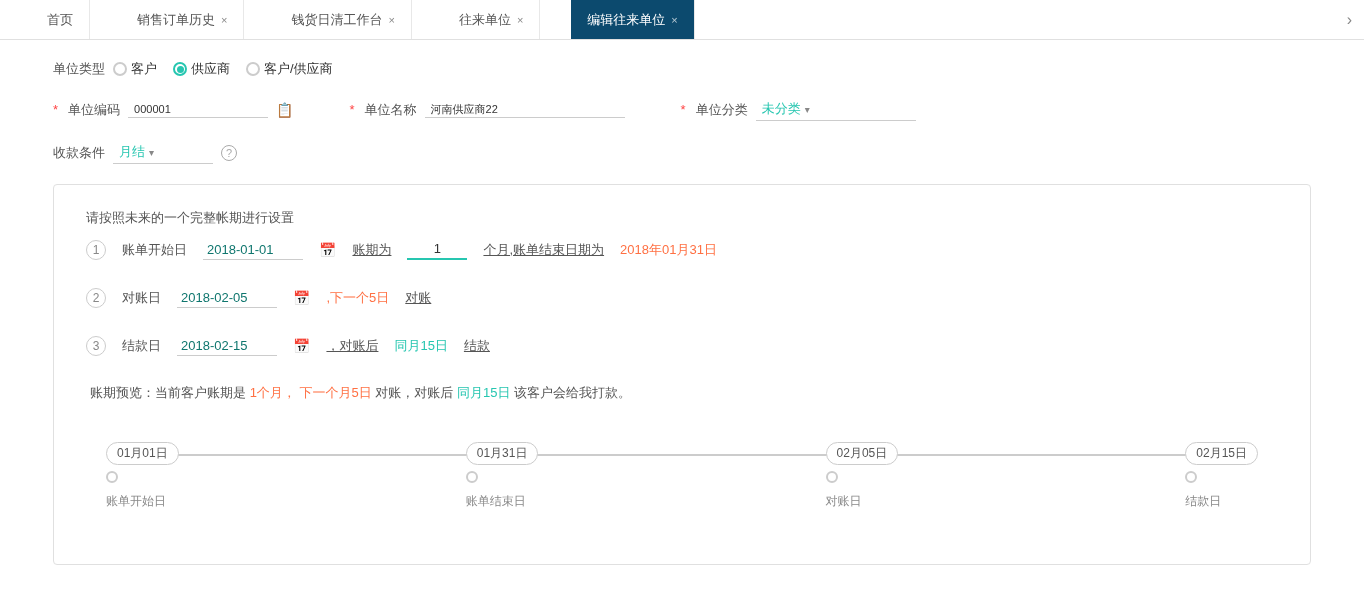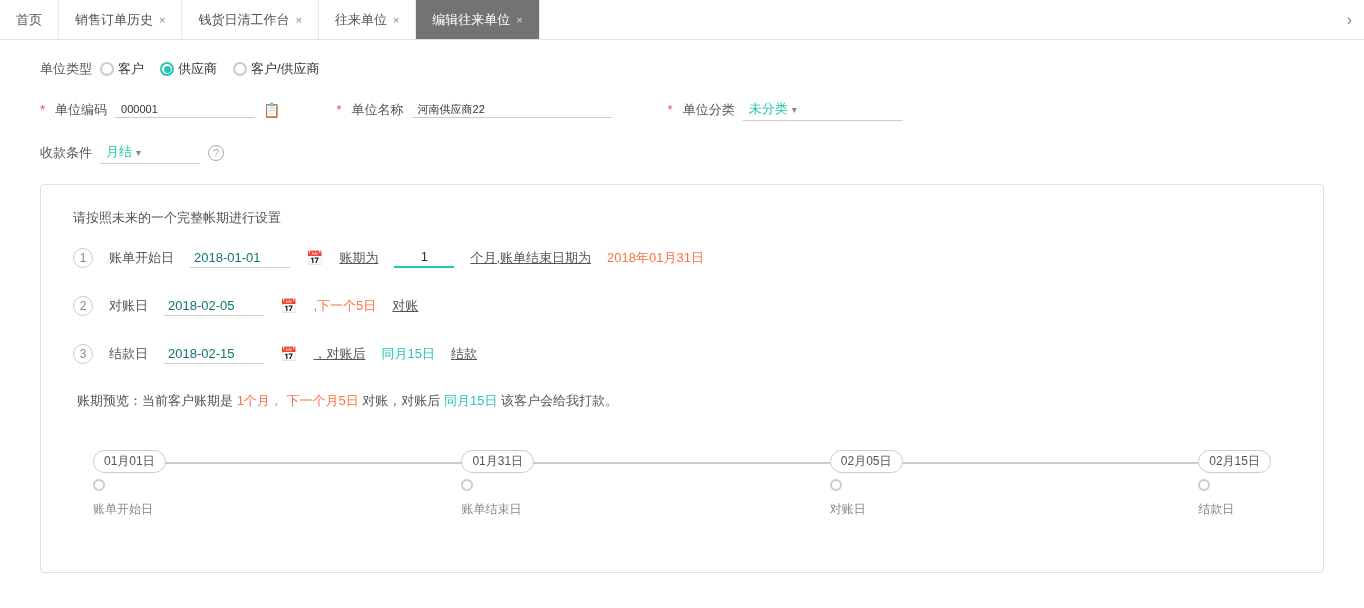--- a/index.html
+++ b/index.html
@@ -18,43 +18,44 @@
       display: flex;
       align-items: center;
       padding: 0 16px;
       height: 100%;
       cursor: pointer;
       font-size: 13px;
       color: #555;
       border-right: 1px solid #e8e8e8;
       white-space: nowrap;
       gap: 6px;
+      margin-left: 31px;
     }
     .tab-item.active {
-      background: #737373;
+      background: #0c4a6e;
       color: #fff;
     }
     .tab-close {
       font-size: 11px;
       color: inherit;
       opacity: 0.7;
       cursor: pointer;
     }
     .tab-more {
       margin-left: auto;
       padding: 0 12px;
       cursor: pointer;
       color: #888;
       font-size: 16px;
     }
 
     
     .page-content {
       background: #fff;
-      padding: 20px 40px;
+      padding: 20px 53px;
       min-height: calc(100vh - 40px);
     }
 
     
     .form-row {
       display: flex;
       align-items: center;
       margin-bottom: 20px;
       gap: 24px;
     }
@@ -121,21 +122,21 @@
     }
 
     
     .panel {
       border: 1px solid #e0e0e0;
       border-radius: 4px;
       padding: 24px 32px;
       margin-bottom: 16px;
     }
     .panel-title {
-      font-size: 13px; color: #555; margin-bottom: 20px;
+      font-size: 13px; color: #555; margin-bottom: 12px;
     }
 
     
     .step-row {
       display: flex;
       align-items: center;
       margin-bottom: 28px;
       gap: 16px;
     }
     .step-num {

